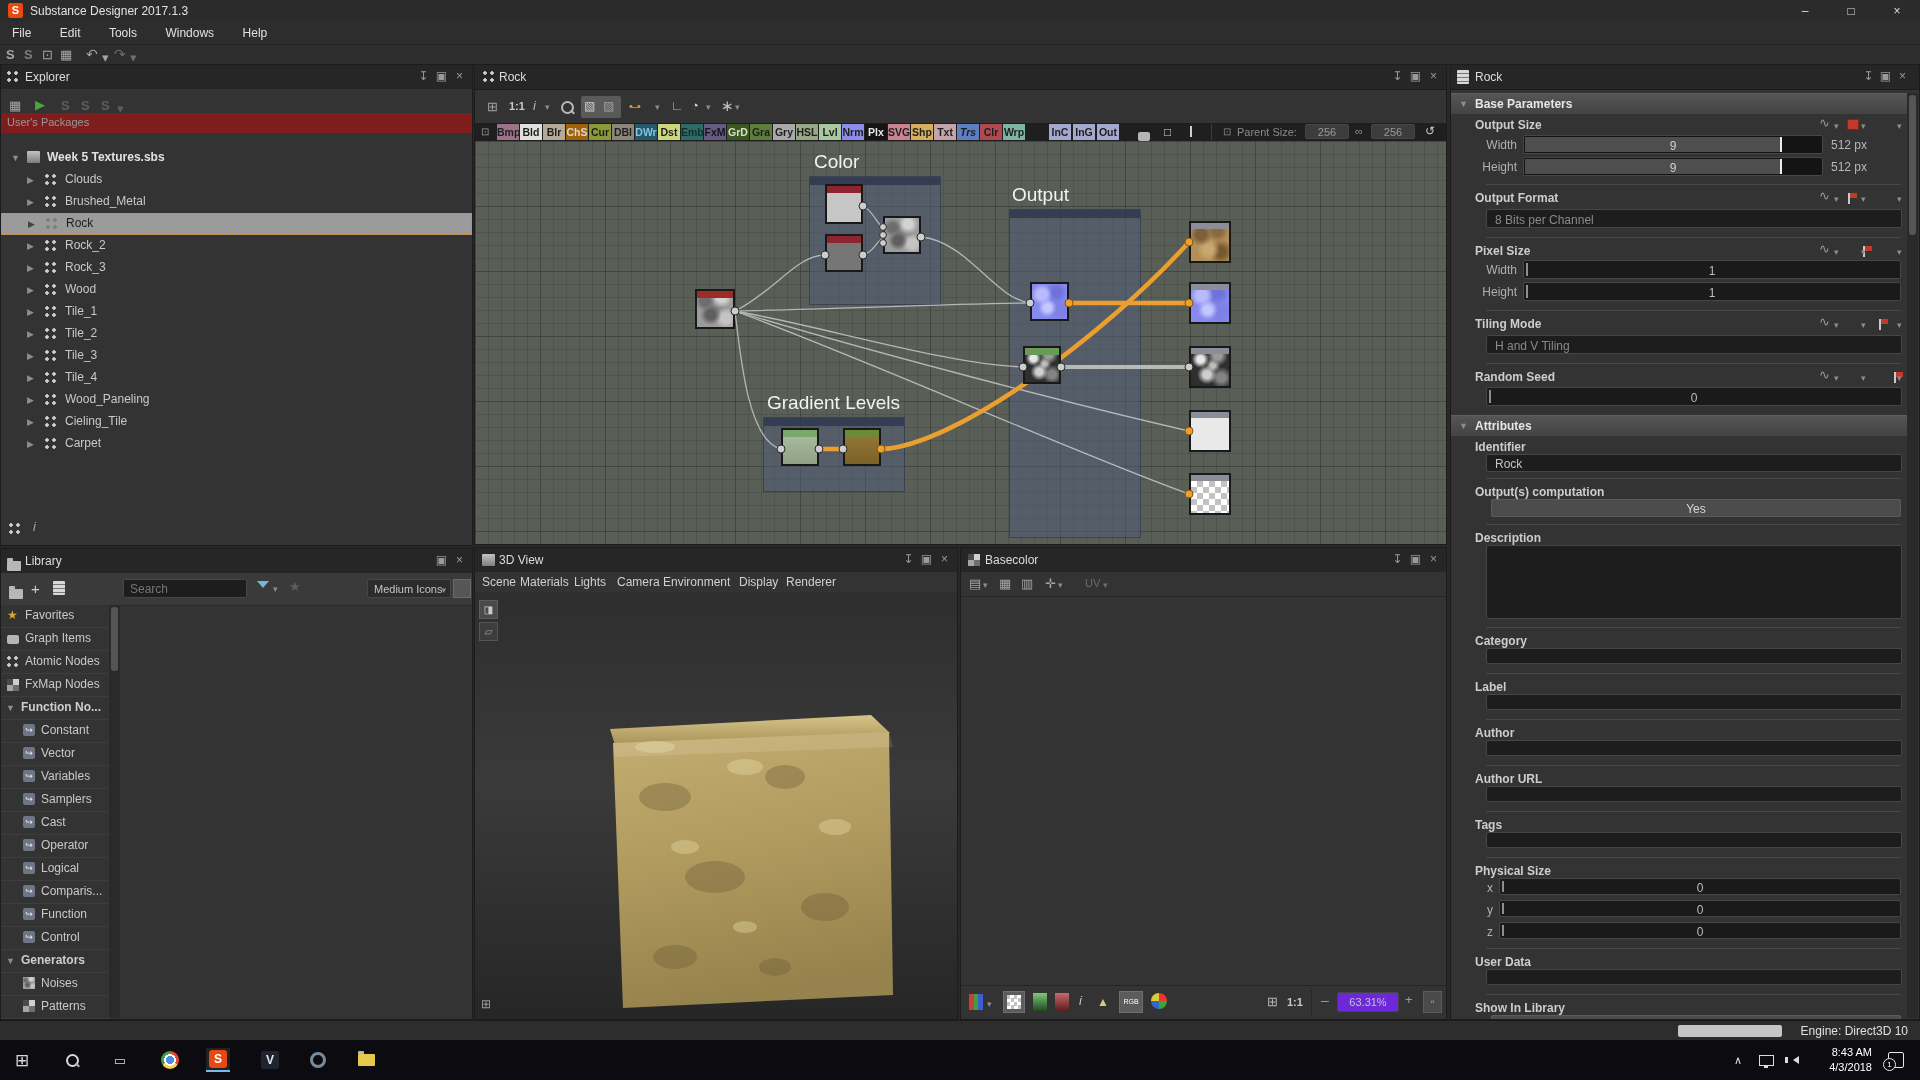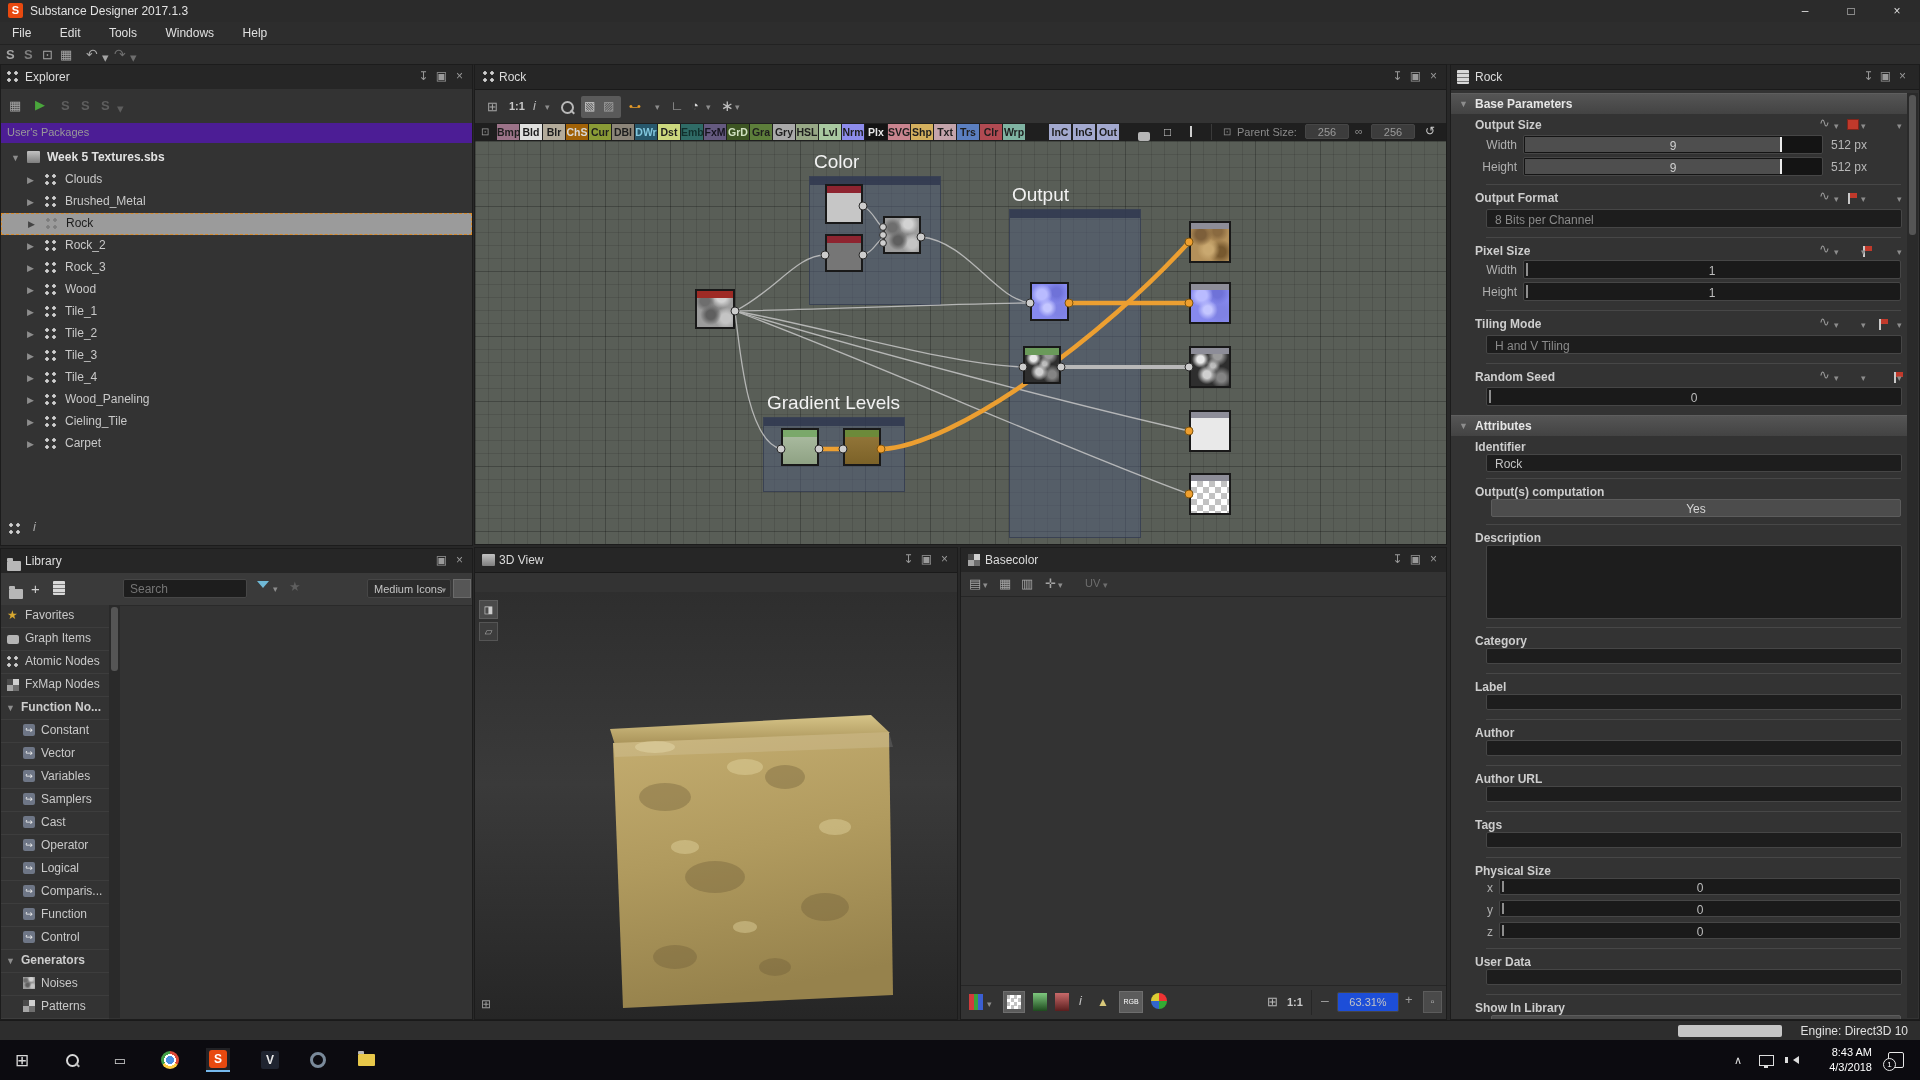--- a/index.html
+++ b/index.html
@@ -108,21 +108,21 @@
     <span class="phi" style="right:4px">×</span>
   </div>
   <div class="a" style="left:0;top:24px;right:0;height:34px;background:#333;border-bottom:1px solid #2a2a2a">
     <span class="tbic" style="left:8px;top:9px">▦</span>
     <span class="tbic" style="left:34px;top:8px;color:#4aa63c">▶</span>
     <span class="tbic" style="left:60px;top:9px;color:#5e5e5e;font-weight:bold">S</span>
     <span class="tbic" style="left:80px;top:9px;color:#5e5e5e;font-weight:bold">S</span>
     <span class="tbic" style="left:100px;top:9px;color:#5e5e5e;font-weight:bold">S</span>
     <span class="tbic tri" style="left:116px;top:12px;color:#5e5e5e">▾</span>
   </div>
-  <div class="a" style="left:0;top:58px;right:0;height:20px;background:#4c1d95">
+  <div class="a" style="left:0;top:48px;right:0;height:20px;background:#7f1d1d">
     <span class="a" style="left:6px;top:3px;font-size:11px;color:#999">User's Packages</span>
   </div>
   <div class="trow" style="top:82px">
     <span class="a tri" style="left:10px;top:6px">▼</span>
     <span class="a cube" style="left:26px;top:4px"></span>
     <span class="a" style="left:46px;top:3px;font-weight:bold;color:#e2e2e2">Week 5 Textures.sbs</span>
   </div>
   <div class="trow" style="top:104px">
       <span class="a tri" style="left:26px;top:6px">▶</span>
       <span class="a icg" style="left:44px;top:5px"></span>
@@ -333,21 +333,21 @@
     <span class="chip" style="left: 252px; background-color: rgb(61, 85, 35); color: rgb(210, 226, 194);">GrD</span>
     <span class="chip" style="left: 275px; background-color: rgb(93, 126, 59); color: rgb(30, 30, 30);">Gra</span>
     <span class="chip" style="left: 298px; background-color: rgb(169, 169, 169); color: rgb(30, 30, 30);">Gry</span>
     <span class="chip" style="left: 321px; background-color: rgb(151, 168, 134); color: rgb(30, 30, 30);">HSL</span>
     <span class="chip" style="left: 344px; background-color: rgb(168, 200, 160); color: rgb(30, 30, 30);">Lvl</span>
     <span class="chip" style="left: 367px; background-color: rgb(141, 140, 236); color: rgb(30, 30, 30);">Nrm</span>
     <span class="chip" style="left: 390px; background-color: rgb(20, 20, 20); color: rgb(232, 232, 232);">Plx</span>
     <span class="chip" style="left: 413px; background-color: rgb(201, 132, 143); color: rgb(30, 30, 30);">SVG</span>
     <span class="chip" style="left: 436px; background-color: rgb(212, 176, 94); color: rgb(30, 30, 30);">Shp</span>
     <span class="chip" style="left: 459px; background-color: rgb(196, 164, 171); color: rgb(30, 30, 30);">Txt</span>
-    <span class="chip" style="left: 482px; background-color: rgb(91, 127, 192); color: rgb(30, 30, 30);">Trs</span>
+    <span class="chip" style="left: 482px; background-color: rgb(91, 127, 192); color: rgb(30, 30, 30); font-style: italic;">Trs</span>
     <span class="chip" style="left: 505px; background-color: rgb(176, 74, 82); color: rgb(30, 30, 30);">Clr</span>
     <span class="chip" style="left: 528px; background-color: rgb(127, 179, 162); color: rgb(30, 30, 30);">Wrp</span>
     <span class="chip" style="left: 574px; background-color: rgb(163, 169, 207); color: rgb(30, 30, 30);">InC</span>
     <span class="chip" style="left: 598px; background-color: rgb(163, 169, 207); color: rgb(30, 30, 30);">InG</span>
     <span class="chip" style="left: 622px; background-color: rgb(163, 169, 207); color: rgb(30, 30, 30);">Out</span>
     <span class="a bubble" style="left:663px;top:4px"></span>
     <span class="a" style="left:689px;top:2px;font-size:12px;color:#cfcfcf">□</span>
     <span class="a" style="left:715px;top:3px;width:2px;height:11px;background:#cfcfcf"></span>
     <span class="a" style="left:736px;top:1px;width:1px;height:16px;background:#3a3a3a"></span>
     <span class="a" style="left:748px;top:3px;font-size:10px;color:#8a8a8a">⊡</span>
@@ -457,20 +457,29 @@
   </div>
 </div>
 
 <div class="panel" style="left:474px;top:547px;width:484px;height:473px">
   <div class="ph">
     <span class="a cube" style="left:7px;top:6px"></span>
     <span class="pht">3D View</span>
     <span class="phi" style="right:40px">↧</span>
     <span class="phi" style="right:22px">▣</span>
     <span class="phi" style="right:4px">×</span>
+  </div>
+  <div class="a" style="left:0;top:24px;right:0;height:20px;background:#333;border-bottom:1px solid #262626;font-size:12px;color:#d0d0d0">
+    <span class="a" style="left:7px;top:3px">Scene</span>
+    <span class="a" style="left:45px;top:3px">Materials</span>
+    <span class="a" style="left:99px;top:3px">Lights</span>
+    <span class="a" style="left:142px;top:3px">Camera</span>
+    <span class="a" style="left:188px;top:3px">Environment</span>
+    <span class="a" style="left:264px;top:3px">Display</span>
+    <span class="a" style="left:311px;top:3px">Renderer</span>
   </div>
   <div class="a" style="left:0;top:44px;right:0;bottom:0;background:linear-gradient(180deg,#2e2e2e 0%,#3a3a3a 45%,#262626 100%);overflow:hidden">
     <span class="a" style="left:4px;top:8px;width:19px;height:19px;background:#4a4a4a;border:1px solid #5c5c5c;box-sizing:border-box;font-size:10px;color:#ccc;text-align:center;line-height:17px">◨</span>
     <span class="a" style="left:4px;top:30px;width:19px;height:19px;background:#3d3d3d;border:1px solid #555;box-sizing:border-box;font-size:10px;color:#aaa;text-align:center;line-height:17px">▱</span>
     <svg style="position:absolute;left:120px;top:115px;width:320px;height:320px" viewBox="0 0 320 320">
       <defs>
         <linearGradient id="ftop" x1="0" y1="0" x2="0" y2="1">
           <stop offset="0" stop-color="#d6c488"></stop>
             <stop offset="1" stop-color="#a89258"></stop>
         </linearGradient>
@@ -530,21 +539,21 @@
     <span class="a" style="left:72px;top:7px;width:14px;height:18px;background:linear-gradient(180deg,#7ec87e,#1e4a1e)"></span>
     <span class="a" style="left:94px;top:7px;width:14px;height:18px;background:linear-gradient(180deg,#c86a6a,#5a1e1e)"></span>
     <span class="a" style="left:118px;top:7px;font-style:italic;font-size:13px;color:#c0c0c0">i</span>
     <span class="a" style="left:136px;top:9px;font-size:12px;color:#d8c87a">▲</span>
     <span class="a" style="left:158px;top:5px;width:24px;height:22px;background:#5c5c5c;border:1px solid #6e6e6e;box-sizing:border-box;font-size:7px;color:#fff;text-align:center;line-height:20px">RGB</span>
     <span class="a" style="left:190px;top:7px;width:16px;height:16px;border-radius:50%;background:conic-gradient(#e33 0 25%,#3a3 25% 50%,#36c 50% 75%,#dc3 75%)"></span>
     <span class="a" style="left:306px;top:8px;font-size:13px;color:#b8b8b8">⊞</span>
     <span class="a" style="left:326px;top:10px;font-size:11px;font-weight:bold;color:#c8c8c8">1:1</span>
     <span class="a" style="left:350px;top:4px;width:1px;height:25px;background:#262626"></span>
     <span class="a" style="left:360px;top:6px;font-size:14px;color:#9a9a9a">–</span>
-    <span class="fld" style="left:376px;top:6px;width:62px;height:20px;background:#1d4ed8">
+    <span class="fld" style="left:376px;top:6px;width:62px;height:20px;background:#6d28d9">
         <span class="cen" style="font-size:11px;color:#c4c4c4">63.31%</span>
       </span>
     <span class="a" style="left:444px;top:6px;font-size:13px;color:#9a9a9a">+</span>
     <span class="a" style="left:462px;top:5px;width:19px;height:22px;background:#4a4a4a;border:1px solid #5c5c5c;box-sizing:border-box;font-size:10px;color:#ccc;text-align:center;line-height:20px">▫</span>
   </div>
 </div>
 
 <div class="panel" style="left:1450px;top:64px;width:470px;height:956px;overflow:hidden">
   <div class="ph">
     <span class="a docic" style="left:6px;top:5px"></span>

